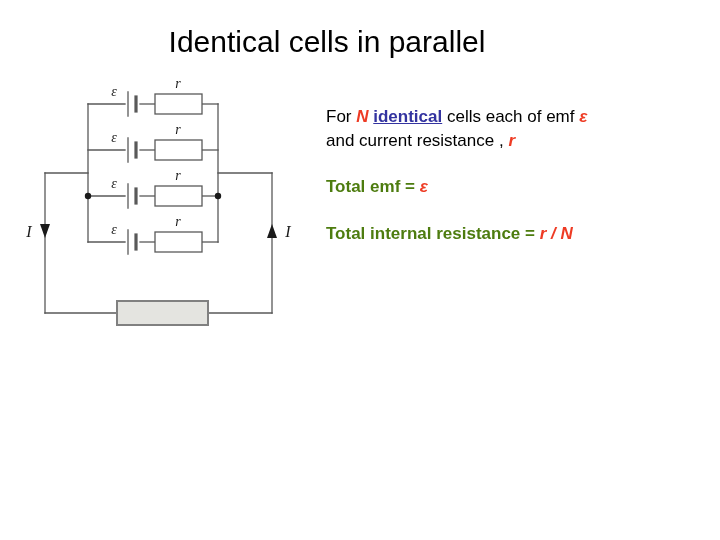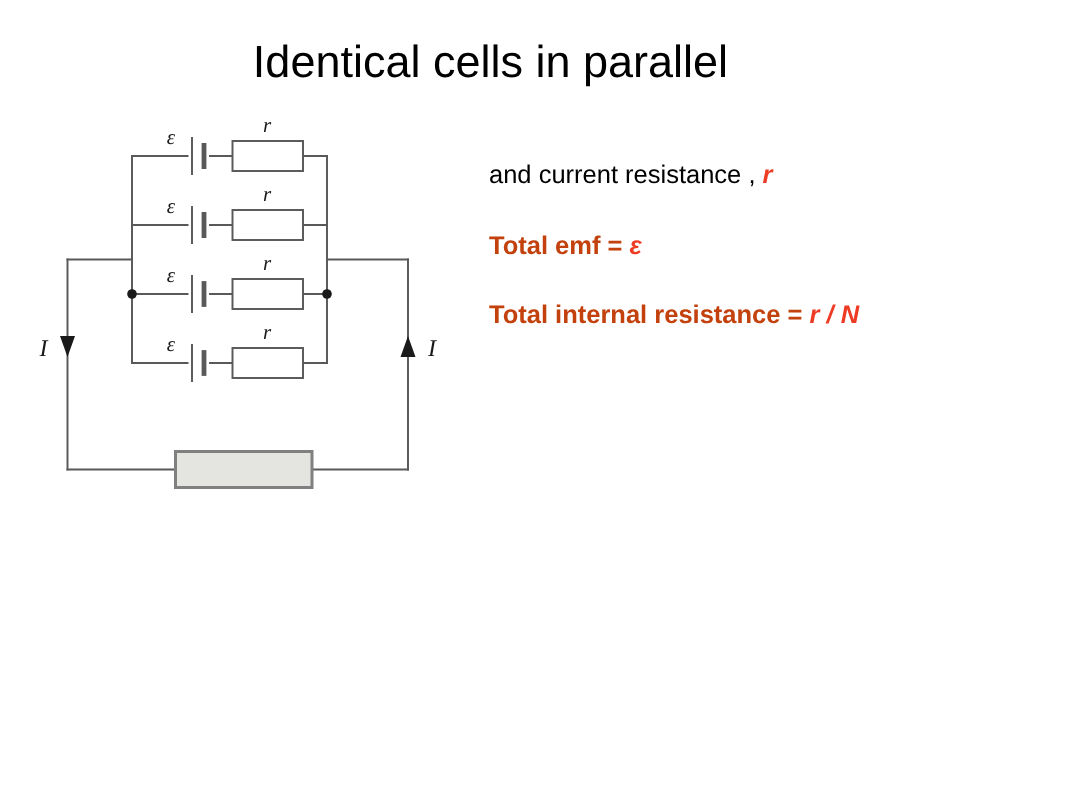--- a/index.html
+++ b/index.html
@@ -60,21 +60,21 @@
     line-height: 23.5px;
     color: #000000;
   }
   #text-column p {
     margin: 0 0 0 0;
   }
   .para-gap {
     height: 23px;
   }
   .redbold {
-    color: #c2410c;
+    color: #4d7c0f;
     font-weight: bold;
   }
   .redbolditalic {
     color: #ee3b24;
     font-weight: bold;
     font-style: italic;
   }
   .link {
     color: #3333a0;
     font-weight: bold;
@@ -164,20 +164,21 @@
         <text x="160" y="154" font-size="14" text-anchor="middle">r</text>
 
         <text x="11" y="165" font-size="16" text-anchor="middle">I</text>
         <text x="270" y="165" font-size="16" text-anchor="middle">I</text>
       </g>
     </svg>
   </div>
 
   <div id="text-column">
 
+    <p><span>For </span><span class="redbolditalic">N</span><span>  </span><span class="link">identical</span><span> cells each of emf </span><span class="redbolditalic">ε</span></p>
 
     <p><span>and current resistance , </span><span class="redbolditalic">r</span></p>
 
     <div class="para-gap"></div>
 
     <p><span class="redbold">Total emf = </span><span class="redbolditalic">ε</span></p>
 
     <div class="para-gap"></div>
 
     <p><span class="redbold">Total internal resistance = </span><span class="redbolditalic">r / N</span></p>

